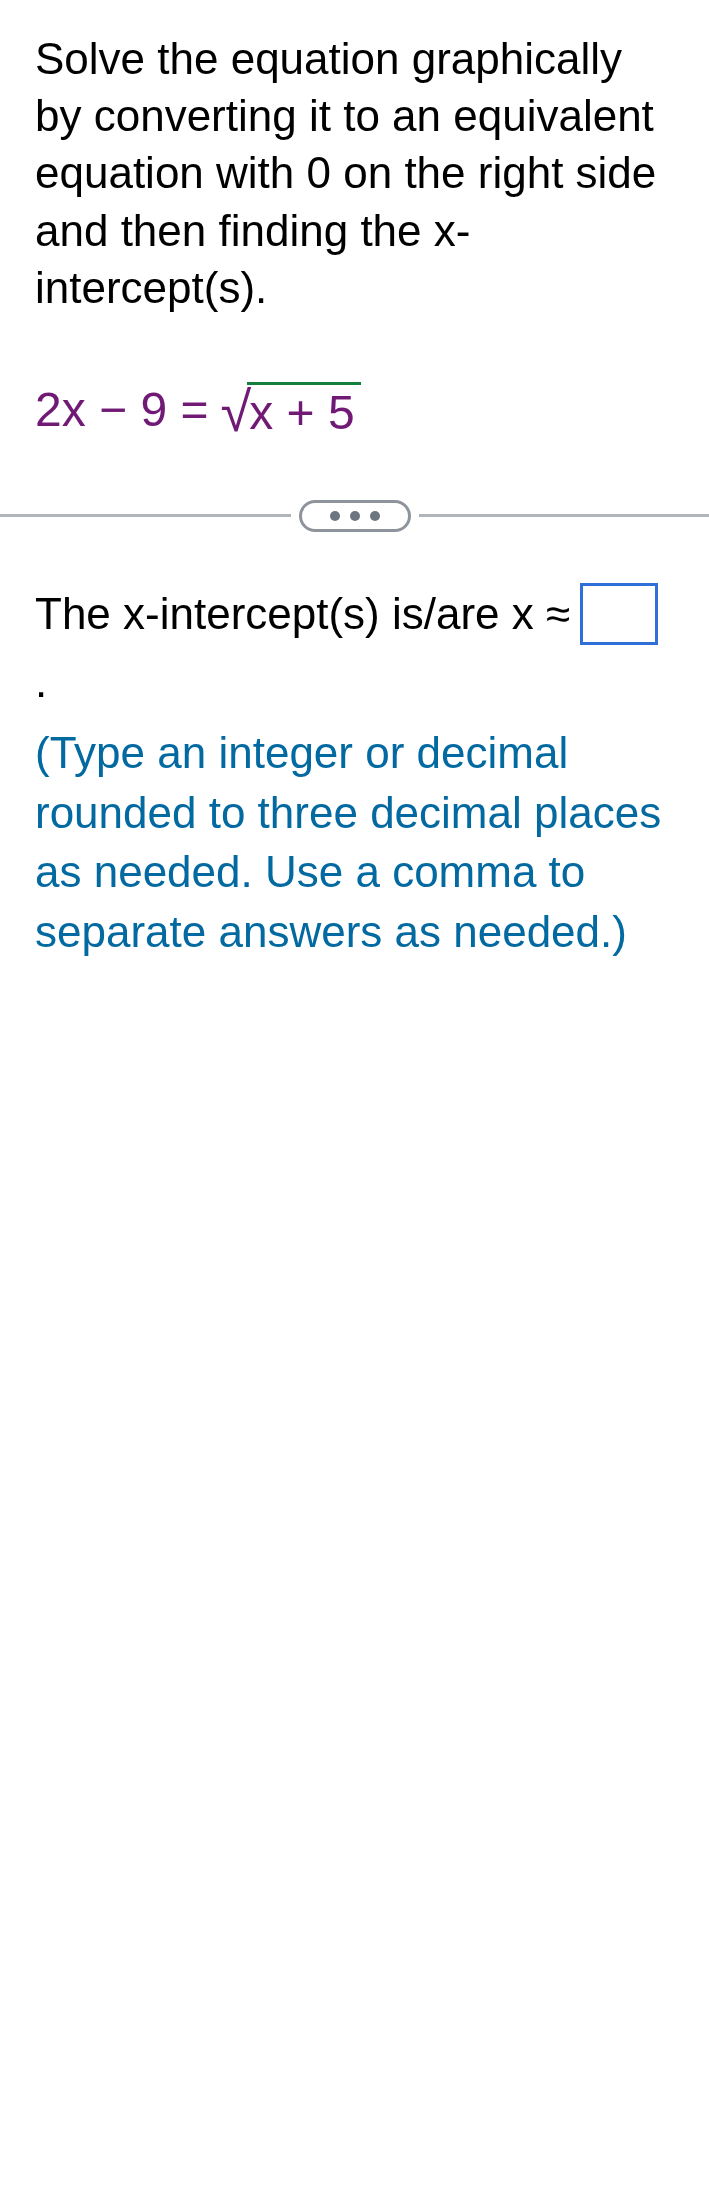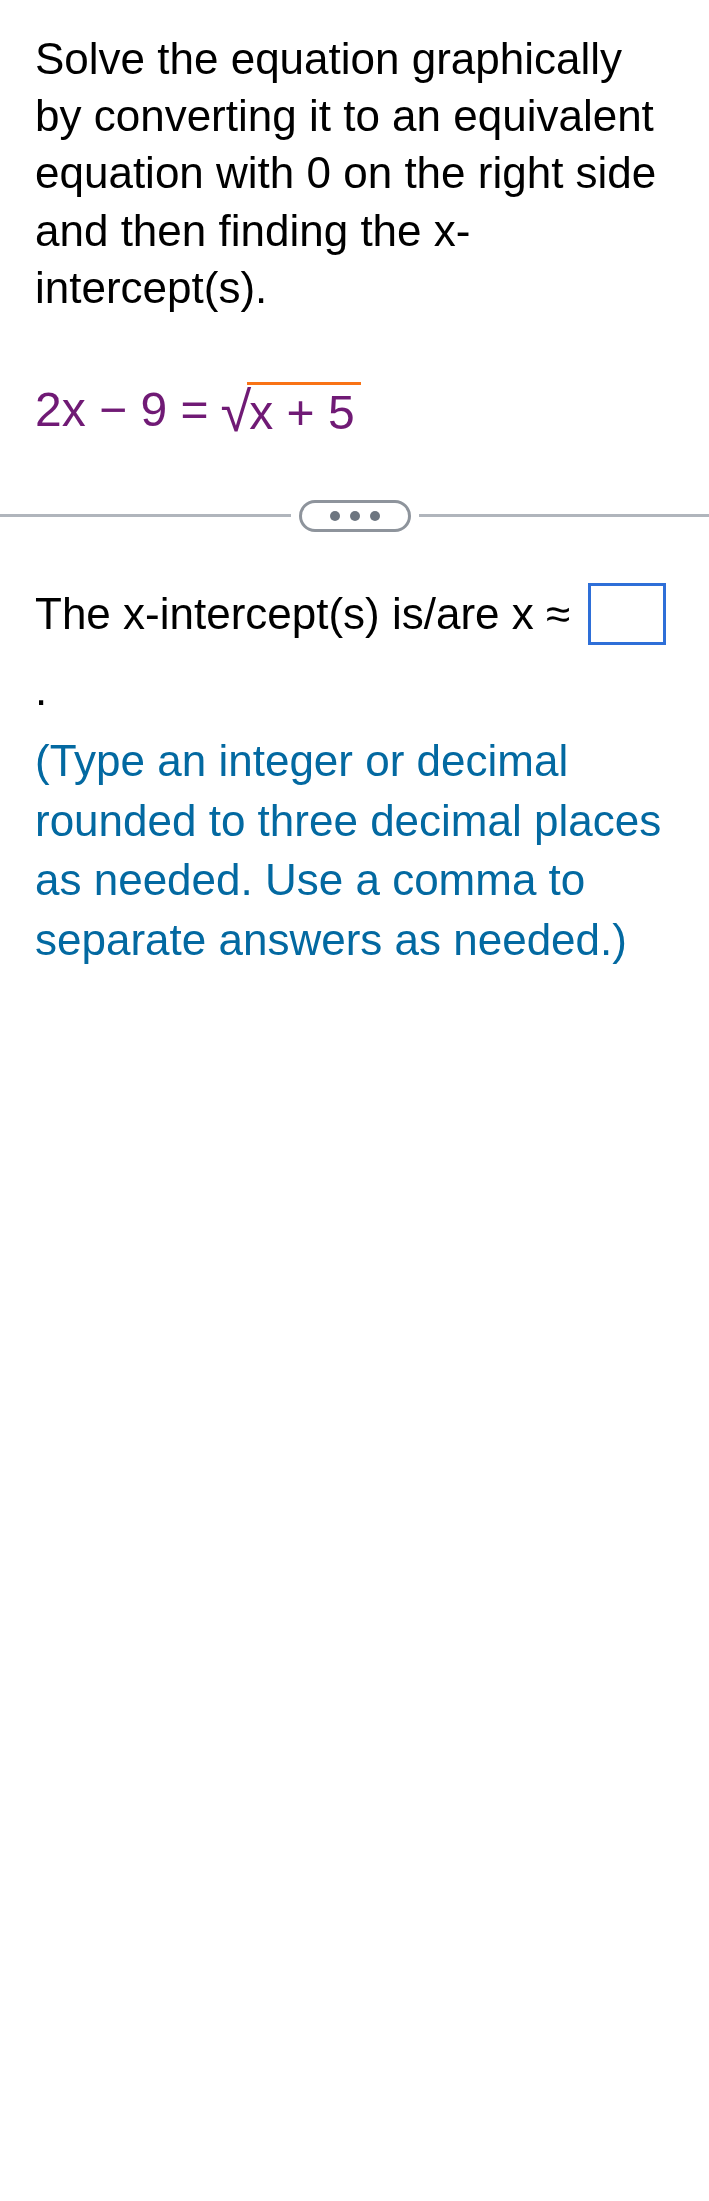--- a/index.html
+++ b/index.html
@@ -34,21 +34,21 @@
       display: flex;
       align-items: stretch;
       position: relative;
     }
     .sqrt-symbol {
       font-size: 56px;
       line-height: 1;
       transform: translateY(2px);
     }
     .sqrt-content {
-      border-top: 3px solid #f97316;
+      border-top: 3px solid #15803d;
       padding: 2px 6px 0 2px;
       font-size: 48px;
       line-height: 1.1;
       margin-left: -4px;
     }
     .divider-row {
       display: flex;
       align-items: center;
       justify-content: center;
       margin: 0 -35px 50px -35px;
@@ -77,21 +77,21 @@
     }
     .answer-text {
       font-size: 44px;
       line-height: 1.45;
       color: #000000;
     }
     .answer-line {
       display: flex;
       align-items: center;
       flex-wrap: wrap;
-      gap: 12px;
+      gap: 4px;
       margin-bottom: 10px;
     }
     .answer-input {
       width: 78px;
       height: 62px;
       border: 3px solid #2e6fd8;
       font-size: 38px;
       text-align: center;
       margin: 0 6px;
       background: #ffffff;

